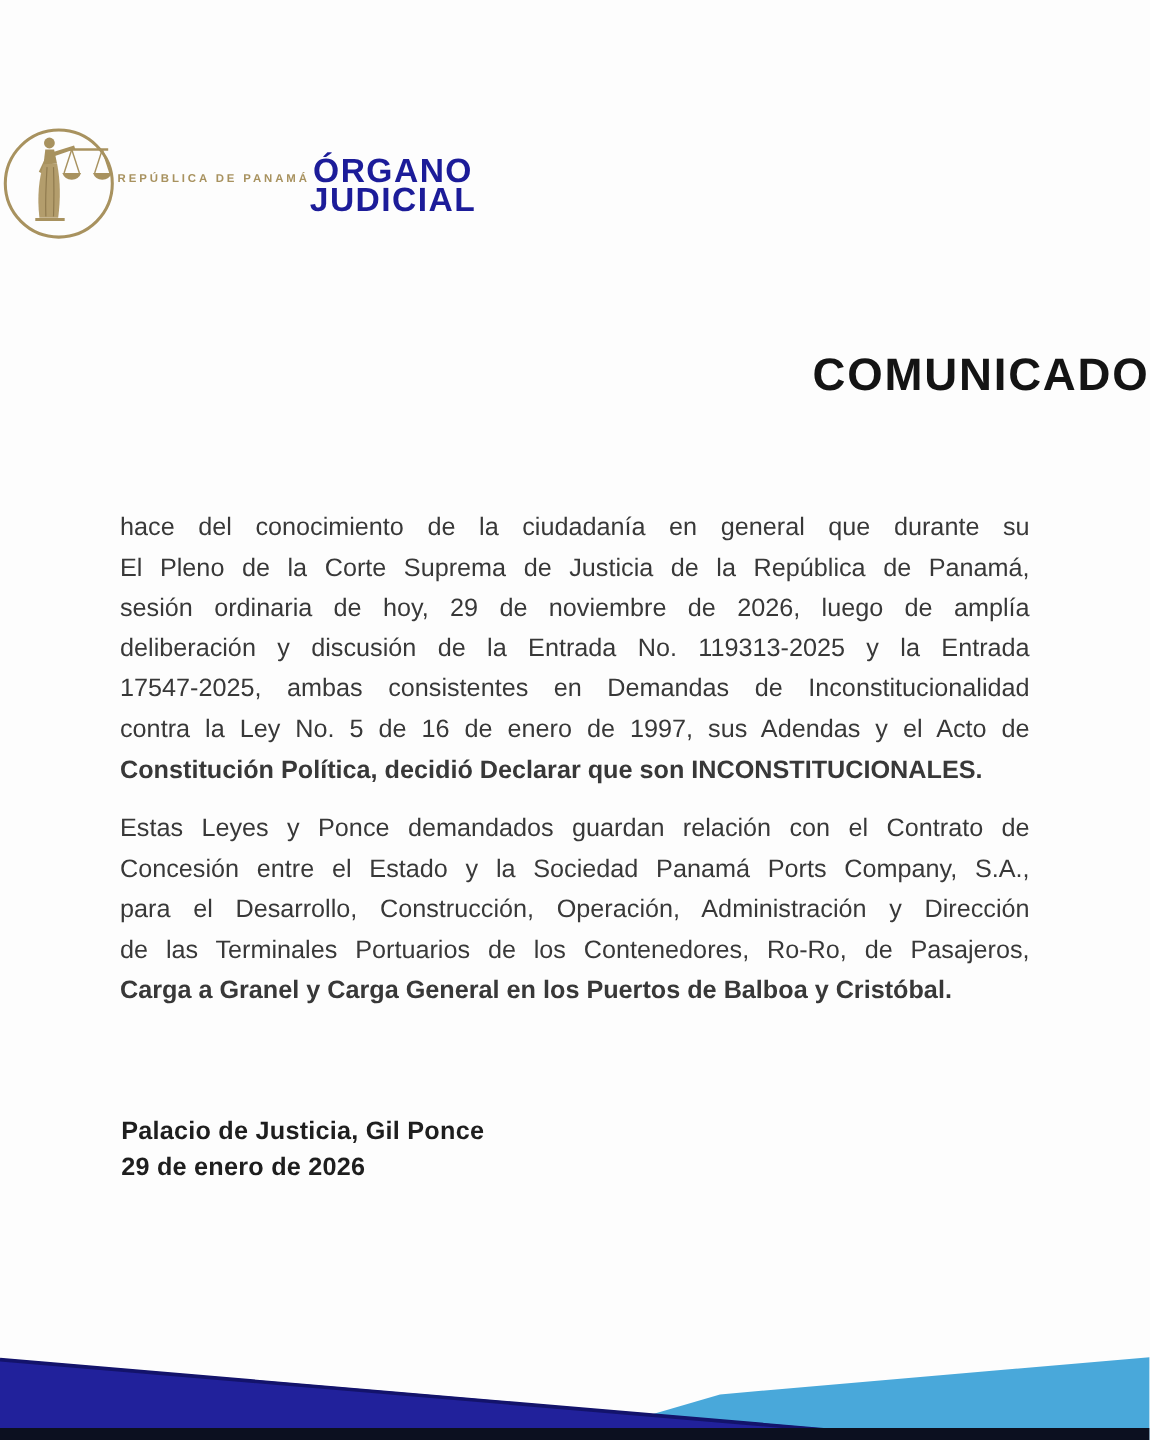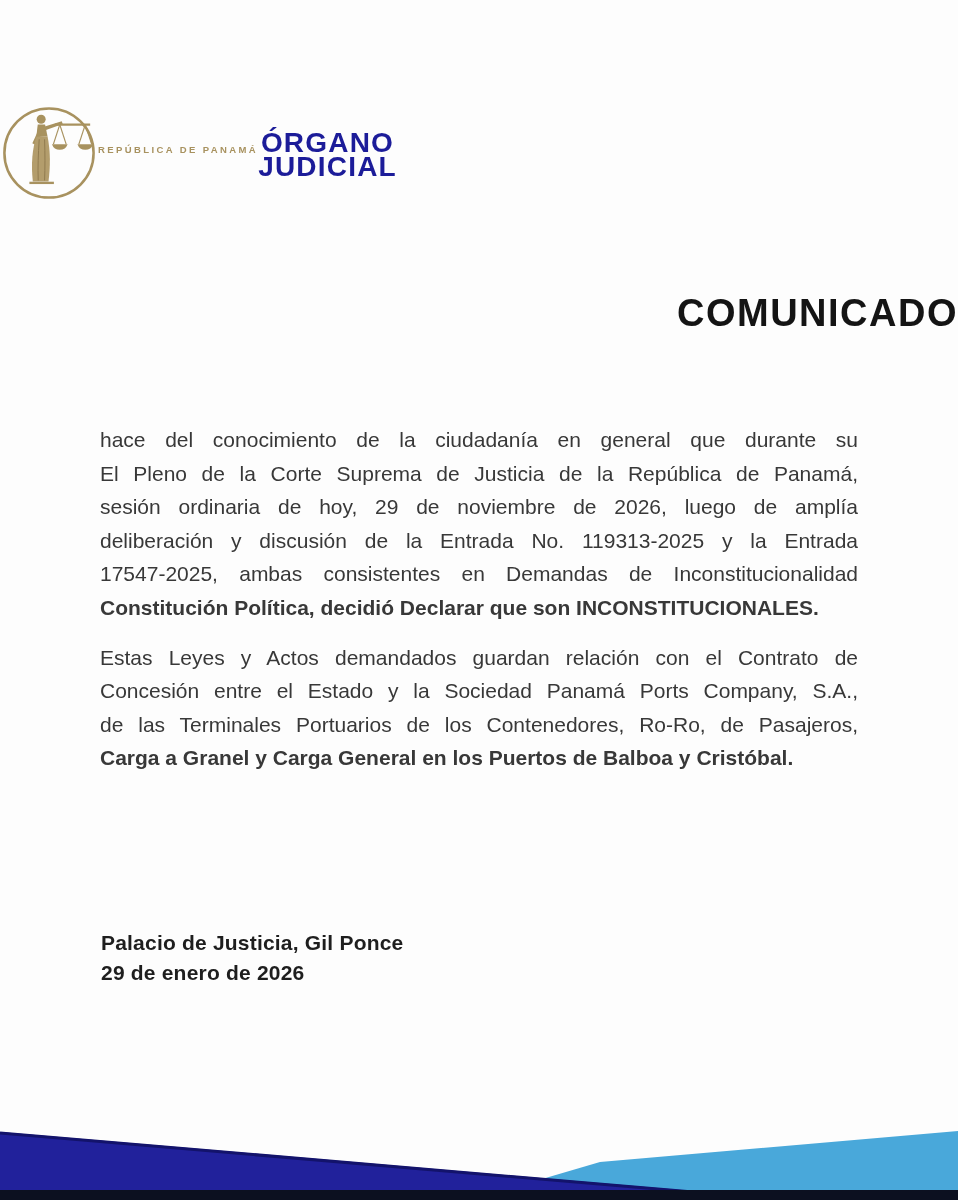--- a/index.html
+++ b/index.html
@@ -102,25 +102,27 @@
 
   <div class="doc-title">COMUNICADO</div>
 
   <div class="body-text">
     <div class="para">
         <span class="line">hace del conocimiento de la ciudadanía en general que durante su</span>
         <span class="line">El Pleno de la Corte Suprema de Justicia de la República de Panamá,</span>
         <span class="line">sesión ordinaria de hoy, 29 de noviembre de 2026, luego de amplía</span>
         <span class="line">deliberación y discusión de la Entrada No. 119313-2025 y la Entrada</span>
         <span class="line">17547-2025, ambas consistentes en Demandas de Inconstitucionalidad</span>
+        <span class="line">contra la Ley No. 5 de 16 de enero de 1997, sus Adendas y el Acto de</span>
         <span class="line">Constitución Política, decidió Declarar que son INCONSTITUCIONALES.</span>
       </div>
     <div class="para">
-        <span class="line">Estas Leyes y Actos demandados guardan relación con el Contrato de</span>
+        <span class="line">Estas Leyes y Ponce demandados guardan relación con el Contrato de</span>
         <span class="line">Concesión entre el Estado y la Sociedad Panamá Ports Company, S.A.,</span>
+        <span class="line">para el Desarrollo, Construcción, Operación, Administración y Dirección</span>
         <span class="line">de las Terminales Portuarios de los Contenedores, Ro-Ro, de Pasajeros,</span>
         <span class="line">Carga a Granel y Carga General en los Puertos de Balboa y Cristóbal.</span>
       </div>
   </div>
 
   <div class="signature">
     <div>Palacio de Justicia, Gil Ponce</div>
     <div>29 de enero de 2026</div>
   </div>
 

